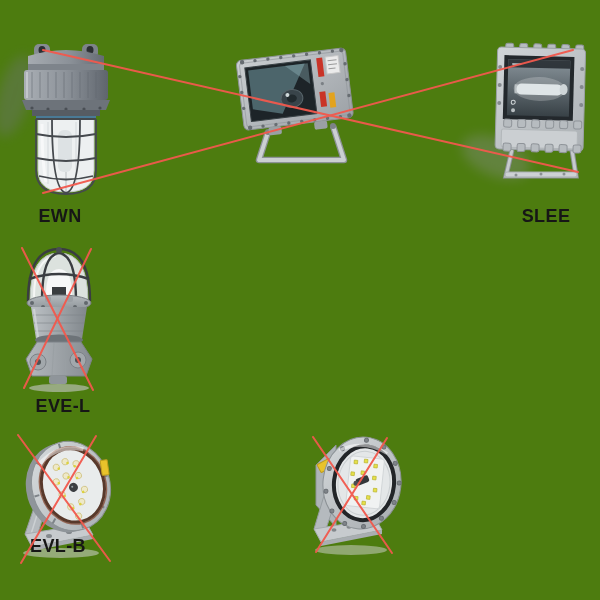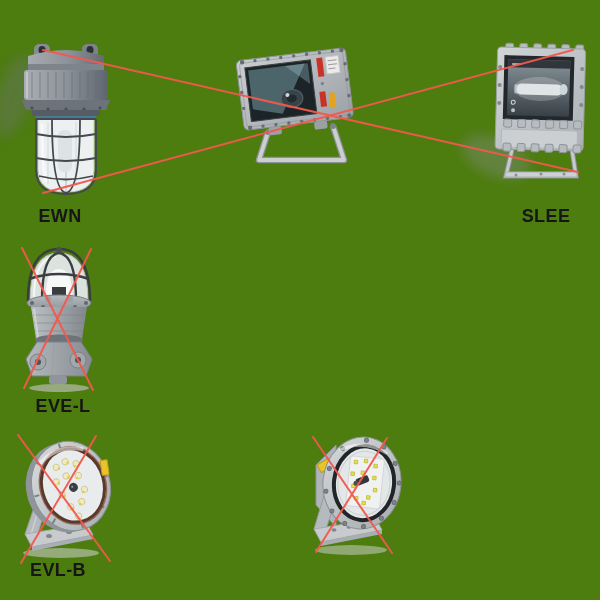--- a/index.html
+++ b/index.html
@@ -421,21 +421,21 @@
         <rect x="50" y="46" width="13" height="7" rx="2" fill="#35383b" transform="rotate(-28 56 50)"></rect>
         <circle cx="50" cy="53" r="2.5" fill="#4a4e52"></circle>
         <path d="M30,22 Q52,8 78,20" stroke="#ffffff" stroke-width="3" opacity=".5" fill="none"></path>
       </g>
     </svg>
   </figure>
 
   <div class="product-label" style="left:15px;top:206px">EWN</div>
   <div class="product-label" style="left:501px;top:206px">SLEE</div>
   <div class="product-label" style="left:18px;top:396px">EVE-L</div>
-  <div class="product-label" style="left:13px;top:560px">EVL-B</div>
+  <div class="product-label" style="left:13px;top:536px">EVL-B</div>
 
   <svg class="overlay" width="600" height="600" viewBox="0 0 600 600">
     <g stroke-width="2" stroke-linecap="round" opacity=".95">
       <line x1="43" y1="50" x2="578" y2="172" stroke="#f2594d"></line>
       <line x1="43" y1="193" x2="573" y2="50" stroke="#f2594d"></line>
     </g>
     <g stroke-width="2" stroke-linecap="round" opacity=".95">
       <line x1="22" y1="248" x2="93" y2="390" stroke="#f2594d"></line>
       <line x1="24" y1="388" x2="91" y2="249" stroke="#f2594d"></line>
     </g>

